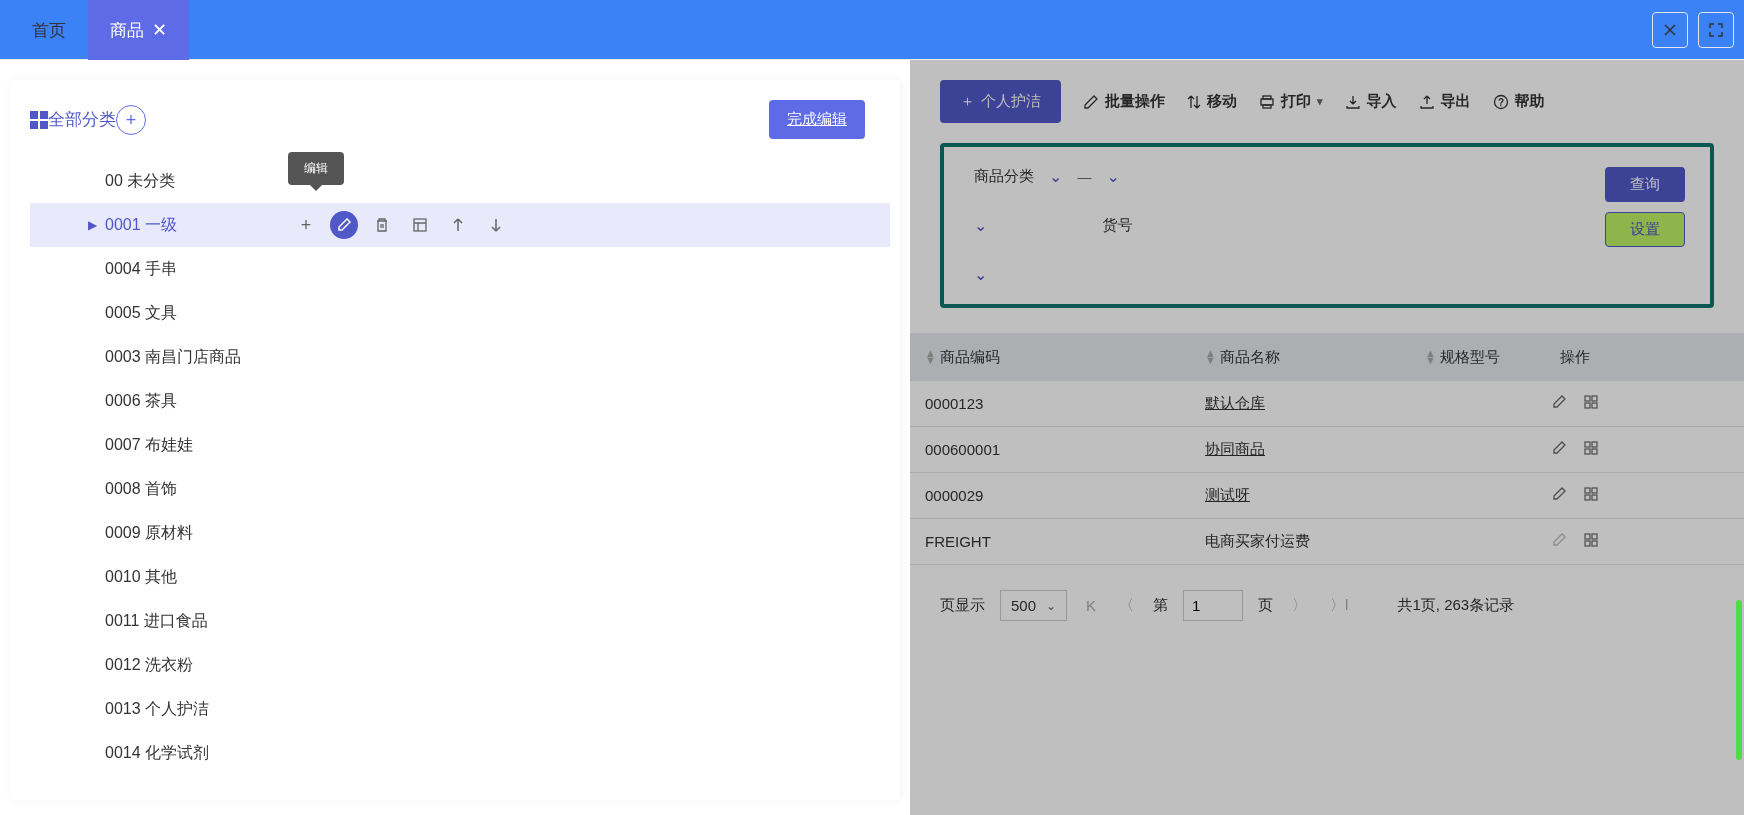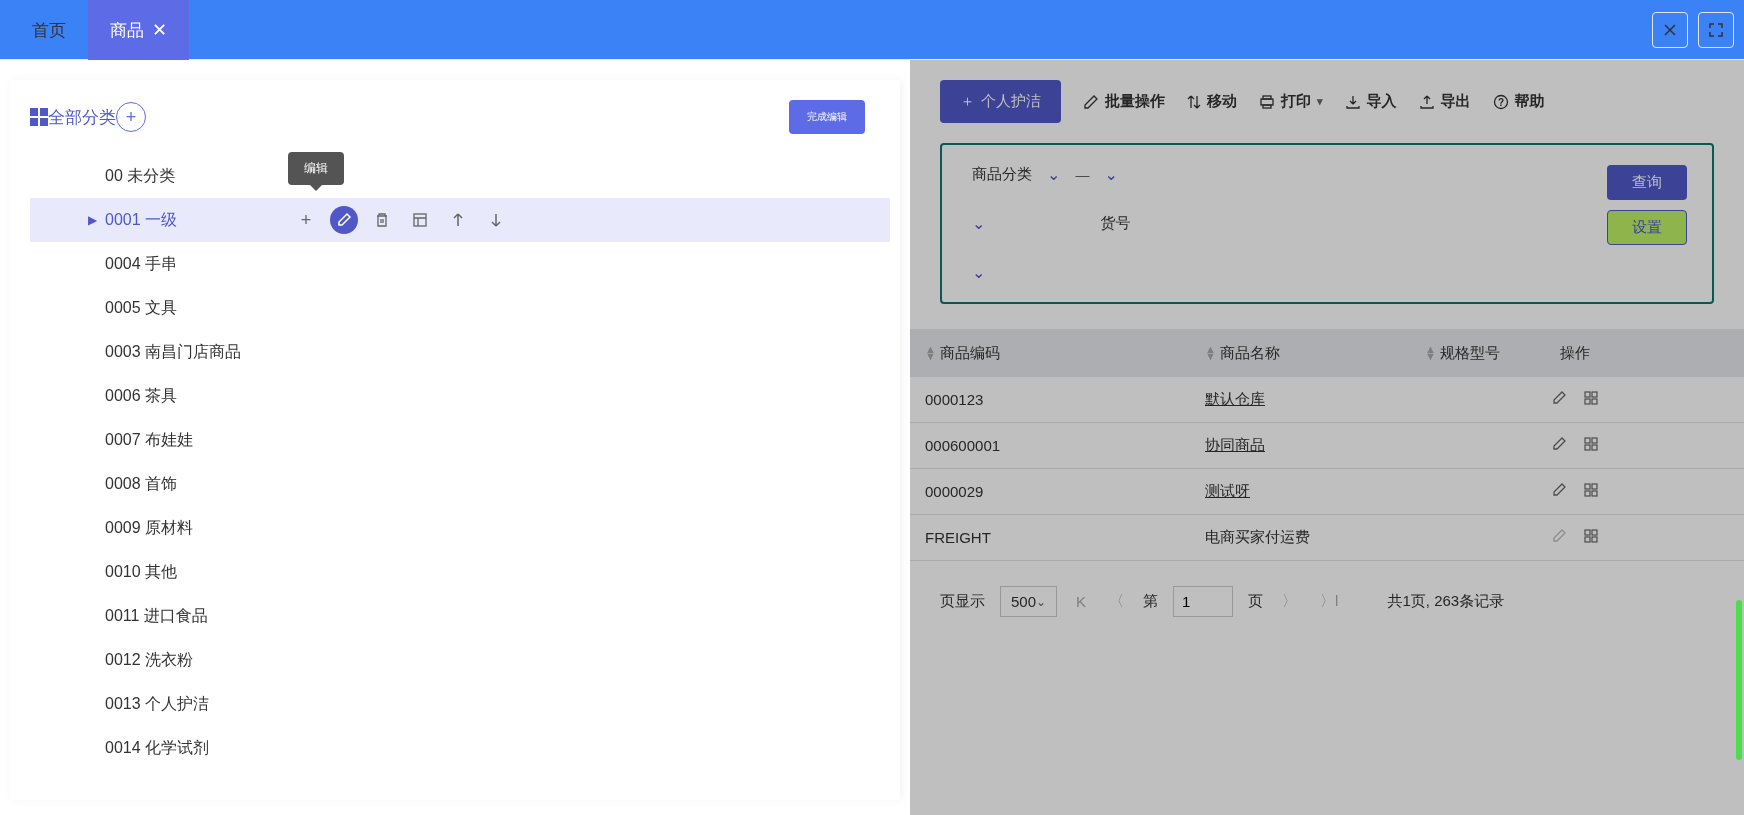--- a/index.html
+++ b/index.html
@@ -18,21 +18,21 @@
 .content { position: relative; height: 755px; }
 .bg-overlay { position: absolute; left: 910px; top: 0; width: 834px; height: 100%; background: rgba(0,0,0,0.25); }
 
 
 .cat-panel { position: absolute; left: 10px; top: 20px; width: 890px; height: 720px; background: #fff; box-shadow: 2px 0 10px rgba(0,0,0,0.05); border-radius: 2px; padding: 20px 10px 0 20px; }
 .cat-header { display: flex; align-items: center; justify-content: space-between; padding-right: 25px; }
 .cat-header-left { display: flex; align-items: center; gap: 0; color: #5058C8; font-size: 17px; }
 .grid-icon { display: grid; grid-template-columns: repeat(2,8px); grid-template-rows: repeat(2,8px); gap: 2px; }
 .grid-icon span { background: #5058C8; }
 .add-circle { width: 30px; height: 30px; border: 1.5px solid #5E6BE6; border-radius: 50%; display: flex; align-items: center; justify-content: center; color: #5E6BE6; font-size: 18px; line-height: 1; cursor: pointer; }
-.finish-btn { background: #5E6BE6; color: #fff; border: none; padding: 10px 18px; border-radius: 4px; font-size: 10px; cursor: pointer; }
+.finish-btn { background: #5E6BE6; color: #fff; border: none; padding: 10px 18px; border-radius: 4px; font-size: 15px; cursor: pointer; text-decoration: underline; }
 
 .cat-tree { margin-top: 20px; position: relative; height: calc(100% - 60px); overflow-y: auto; }
 .cat-tree::-webkit-scrollbar { width: 16px; }
 .cat-tree::-webkit-scrollbar-thumb { background: #c1c1c1; }
 .cat-tree::-webkit-scrollbar-track { background: #f1f1f1; }
 
 .tree-item { height: 44px; display: flex; align-items: center; padding-left: 75px; font-size: 16px; color: #333; cursor: pointer; position: relative; }
 .tree-item.selected { background: #E8EAFB; color: #5058C8; }
 .tree-item .caret { position: absolute; left: 58px; color: #888; font-size: 12px; }
 .tree-item.selected .caret { color: #5058C8; }
@@ -44,21 +44,21 @@
 .tooltip { position: absolute; background: #545454; color: #fff; padding: 8px 16px; border-radius: 4px; font-size: 12px; left: 278px; top: 72px; z-index: 10; }
 .tooltip::after { content: ""; position: absolute; bottom: -6px; left: 50%; margin-left: -6px; border: 6px solid transparent; border-top-color: #545454; border-bottom: none; }
 
 
 .right-bg { position: absolute; left: 910px; top: 0; width: 834px; height: 100%; }
 .toolbar { display: flex; align-items: center; gap: 22px; padding: 20px 30px; font-size: 15px; color: #333; }
 .new-btn { background: #5058C8; color: #fff; padding: 12px 20px; border-radius: 4px; display: flex; align-items: center; gap: 6px; cursor: pointer; border: none; font-size: 15px; }
 .tool-item { display: flex; align-items: center; gap: 6px; cursor: pointer; font-weight: bold; }
 .tool-item .chev { font-size: 11px; color: #666; }
 
-.filter-box { margin: 0 30px; border: 2px solid #0f766e; border-radius: 4px; padding: 20px 30px; display: flex; flex-wrap: wrap; gap: 30px 32px; align-items: center; position: relative; }
+.filter-box { margin: 0 30px; border: 4px solid #0f766e; border-radius: 4px; padding: 20px 30px; display: flex; flex-wrap: wrap; gap: 30px 32px; align-items: center; position: relative; }
 .filter-row { display: flex; align-items: center; gap: 15px; }
 .filter-label { font-size: 15px; color: #333; }
 .chev-down { color: #5058C8; font-size: 16px; }
 .dash { color: #666; }
 .filter-btns { position: absolute; right: 25px; top: 20px; display: flex; flex-direction: column; gap: 10px; }
 .query-btn { background: #5058C8; color: #fff; padding: 8px 24px; border-radius: 4px; border: none; font-size: 15px; cursor: pointer; }
 .settings-btn { background: #bef264; color: #5058C8; border: 1px solid #5058C8; padding: 7px 24px; border-radius: 4px; font-size: 15px; cursor: pointer; }
 
 
 .table-wrap { margin: 25px 0 0 0; }
@@ -74,21 +74,21 @@
 .td-code { width: 280px; }
 .td-name { width: 220px; text-decoration: underline; cursor: pointer; }
 .td-name.nolink { text-decoration: none; cursor: default; }
 .td-spec { width: 110px; }
 .td-op { width: 110px; display: flex; align-items: center; justify-content: center; gap: 16px; color: #666; }
 .td-op span { cursor: pointer; }
 .td-op .disabled { color: #bbb; }
 
 
 .pagination { display: flex; align-items: center; gap: 15px; padding: 25px 30px; font-size: 15px; color: #333; }
-.page-select { border: 1px solid #ccc; padding: 6px 10px; display: flex; align-items: center; }
+.page-select { border: 1px solid #ccc; padding: 6px 10px; display: flex; align-items: center; gap: 10px; }
 .page-input { border: 1px solid #ccc; width: 60px; padding: 6px 8px; text-align: left; font-size: 15px; }
 .page-nav { color: #aaa; cursor: pointer; padding: 0 4px; }
 
 
 .green-bar { position: absolute; right: 2px; top: 540px; width: 6px; height: 160px; background: #4ADE4A; border-radius: 3px; }
 </style>
 </head>
 <body>
 
 <div class="tabs-bar">

